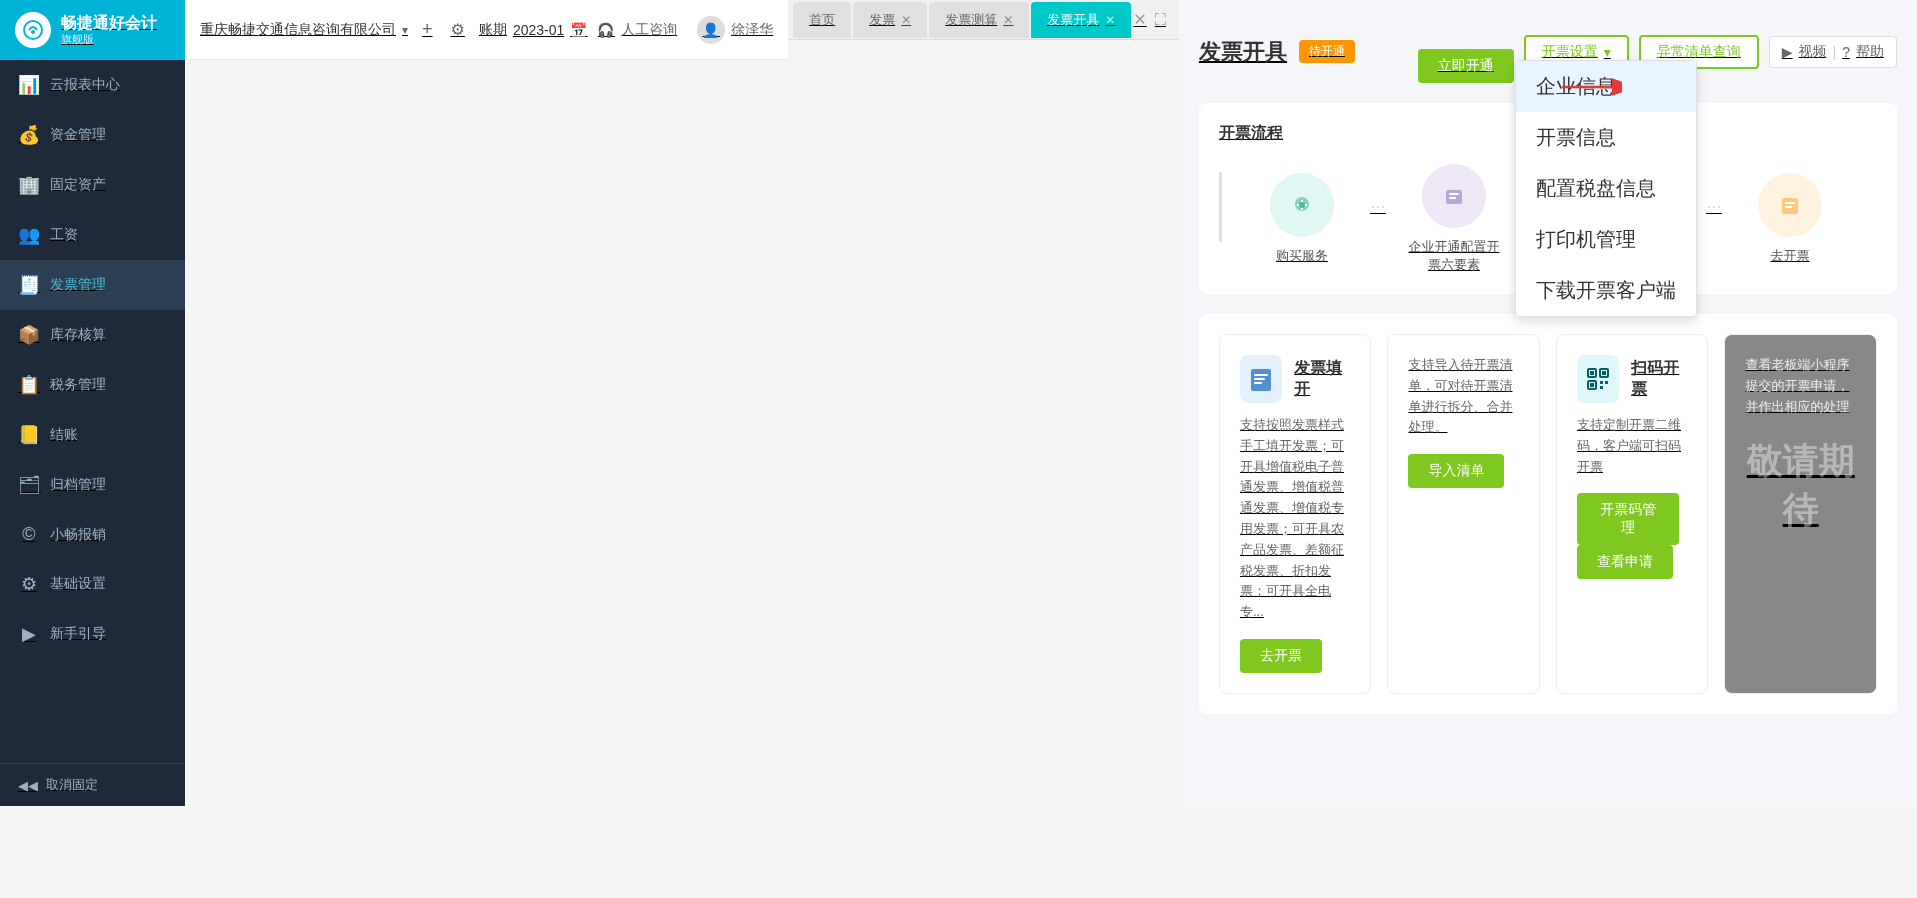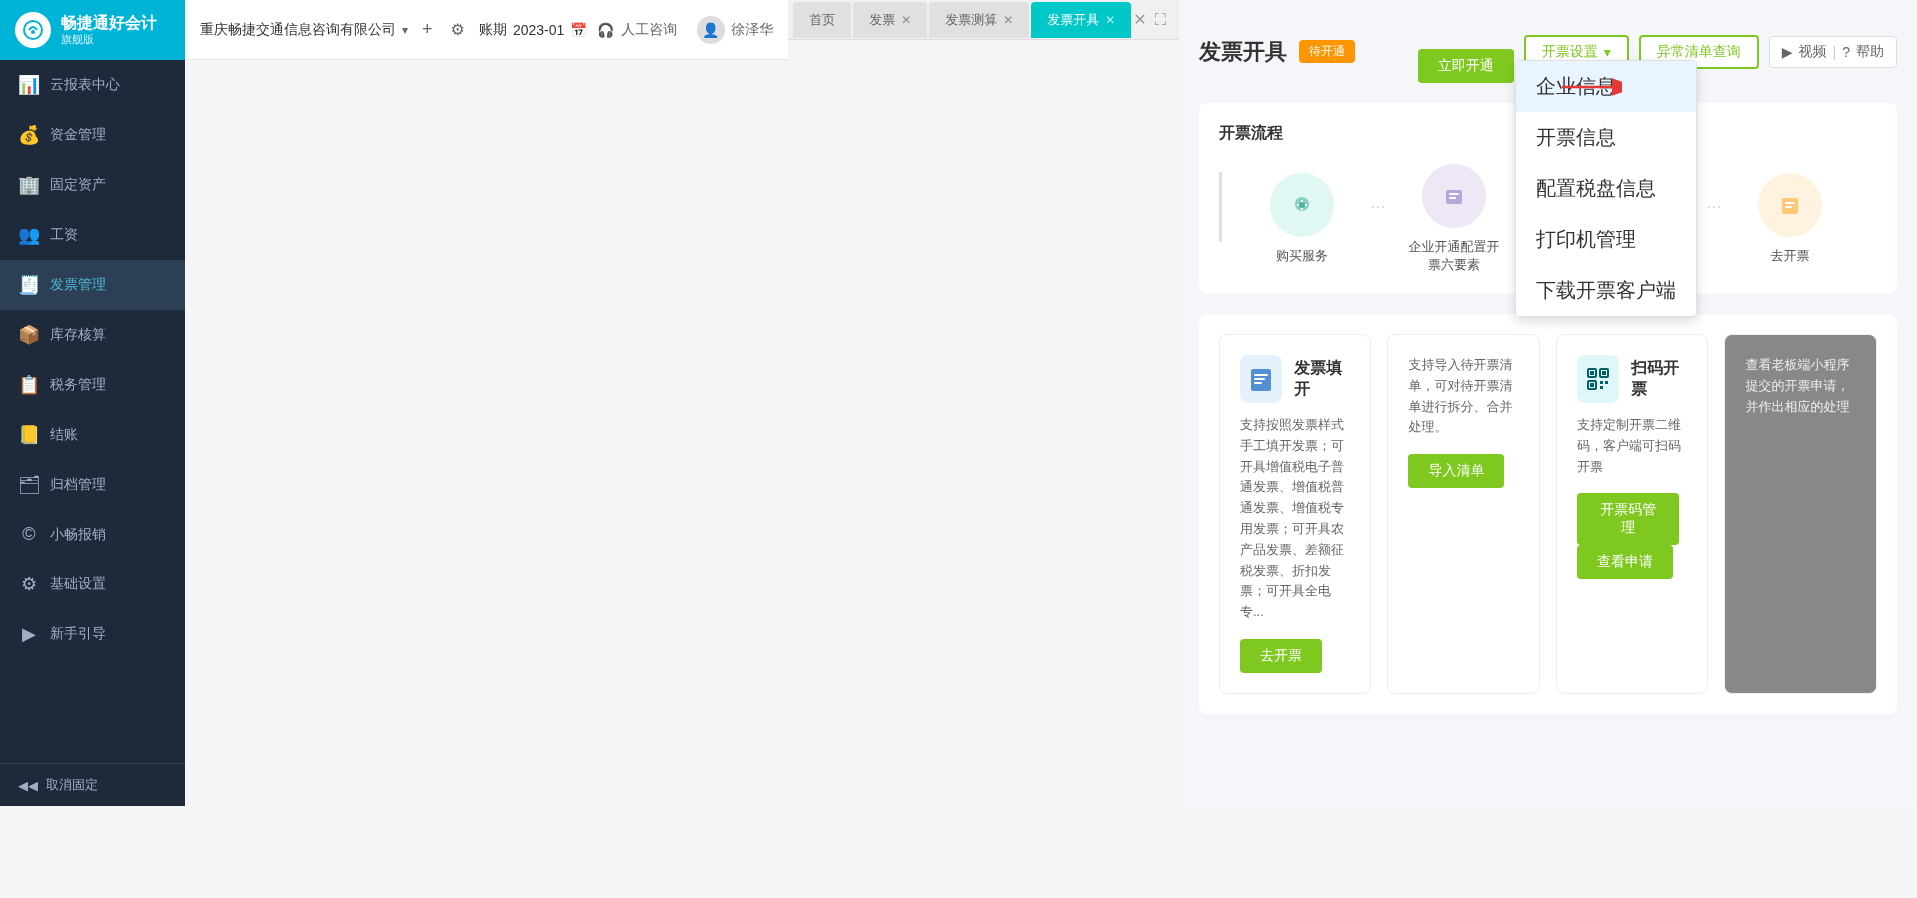--- a/index.html
+++ b/index.html
@@ -1,19 +1,19 @@
 <!DOCTYPE html>
 <html><head>
   <meta charset="utf-8">
   <style>
     * { box-sizing: border-box; margin: 0; padding: 0; }
     body { font-family: 'Microsoft YaHei', '微软雅黑', Arial, sans-serif; font-size: 14px; background: #f5f5f5; overflow: hidden; height: 898px; width: 1917px; }
 
     
-    .app-container { display: flex; height: 806px; width: 1917px; }
+    .app-container { display: flex; height: 806px; width: 1917px; text-decoration: underline; }
 
     
     .sidebar { width: 185px; background: #1e2a3a; display: flex; flex-direction: column; height: 100%; flex-shrink: 0; }
     .sidebar-logo { background: #00b4d8; padding: 12px 15px; display: flex; align-items: center; gap: 10px; height: 60px; }
     .sidebar-logo-icon { width: 36px; height: 36px; background: white; border-radius: 50%; display: flex; align-items: center; justify-content: center; color: #00b4d8; font-size: 18px; font-weight: bold; }
     .sidebar-logo-text { color: white; font-size: 16px; font-weight: bold; line-height: 1.2; }
     .sidebar-logo-sub { color: rgba(255,255,255,0.8); font-size: 11px; }
     .sidebar-scroll { flex: 1; overflow-y: auto; }
     .sidebar-item { display: flex; align-items: center; gap: 10px; padding: 14px 18px; color: #a0aec0; cursor: pointer; transition: background 0.2s; }
     .sidebar-item.active { background: #2d3f55; color: #4db8d4; }
@@ -380,18 +380,19 @@
               </div>
               <div class="method-title">扫码开票</div>
             </div>
             <div class="method-desc">支持定制开票二维码，客户端可扫码开票</div>
             <button class="btn-green">开票码管理</button>
             <button class="btn-green">查看申请</button>
           </div>
 
           <div class="method-card dark">
             <div class="method-desc white" style="color:rgba(255,255,255,0.85);">查看老板端小程序提交的开票申请，并作出相应的处理</div>
+            <div style="color:rgba(255,255,255,0.4);font-size:36px;font-weight:bold;text-align:center;margin-top:20px;">敬请期待</div>
           </div>
         </div>
       </div>
     </div>
   </div>
 </div>
 
 </body></html>

